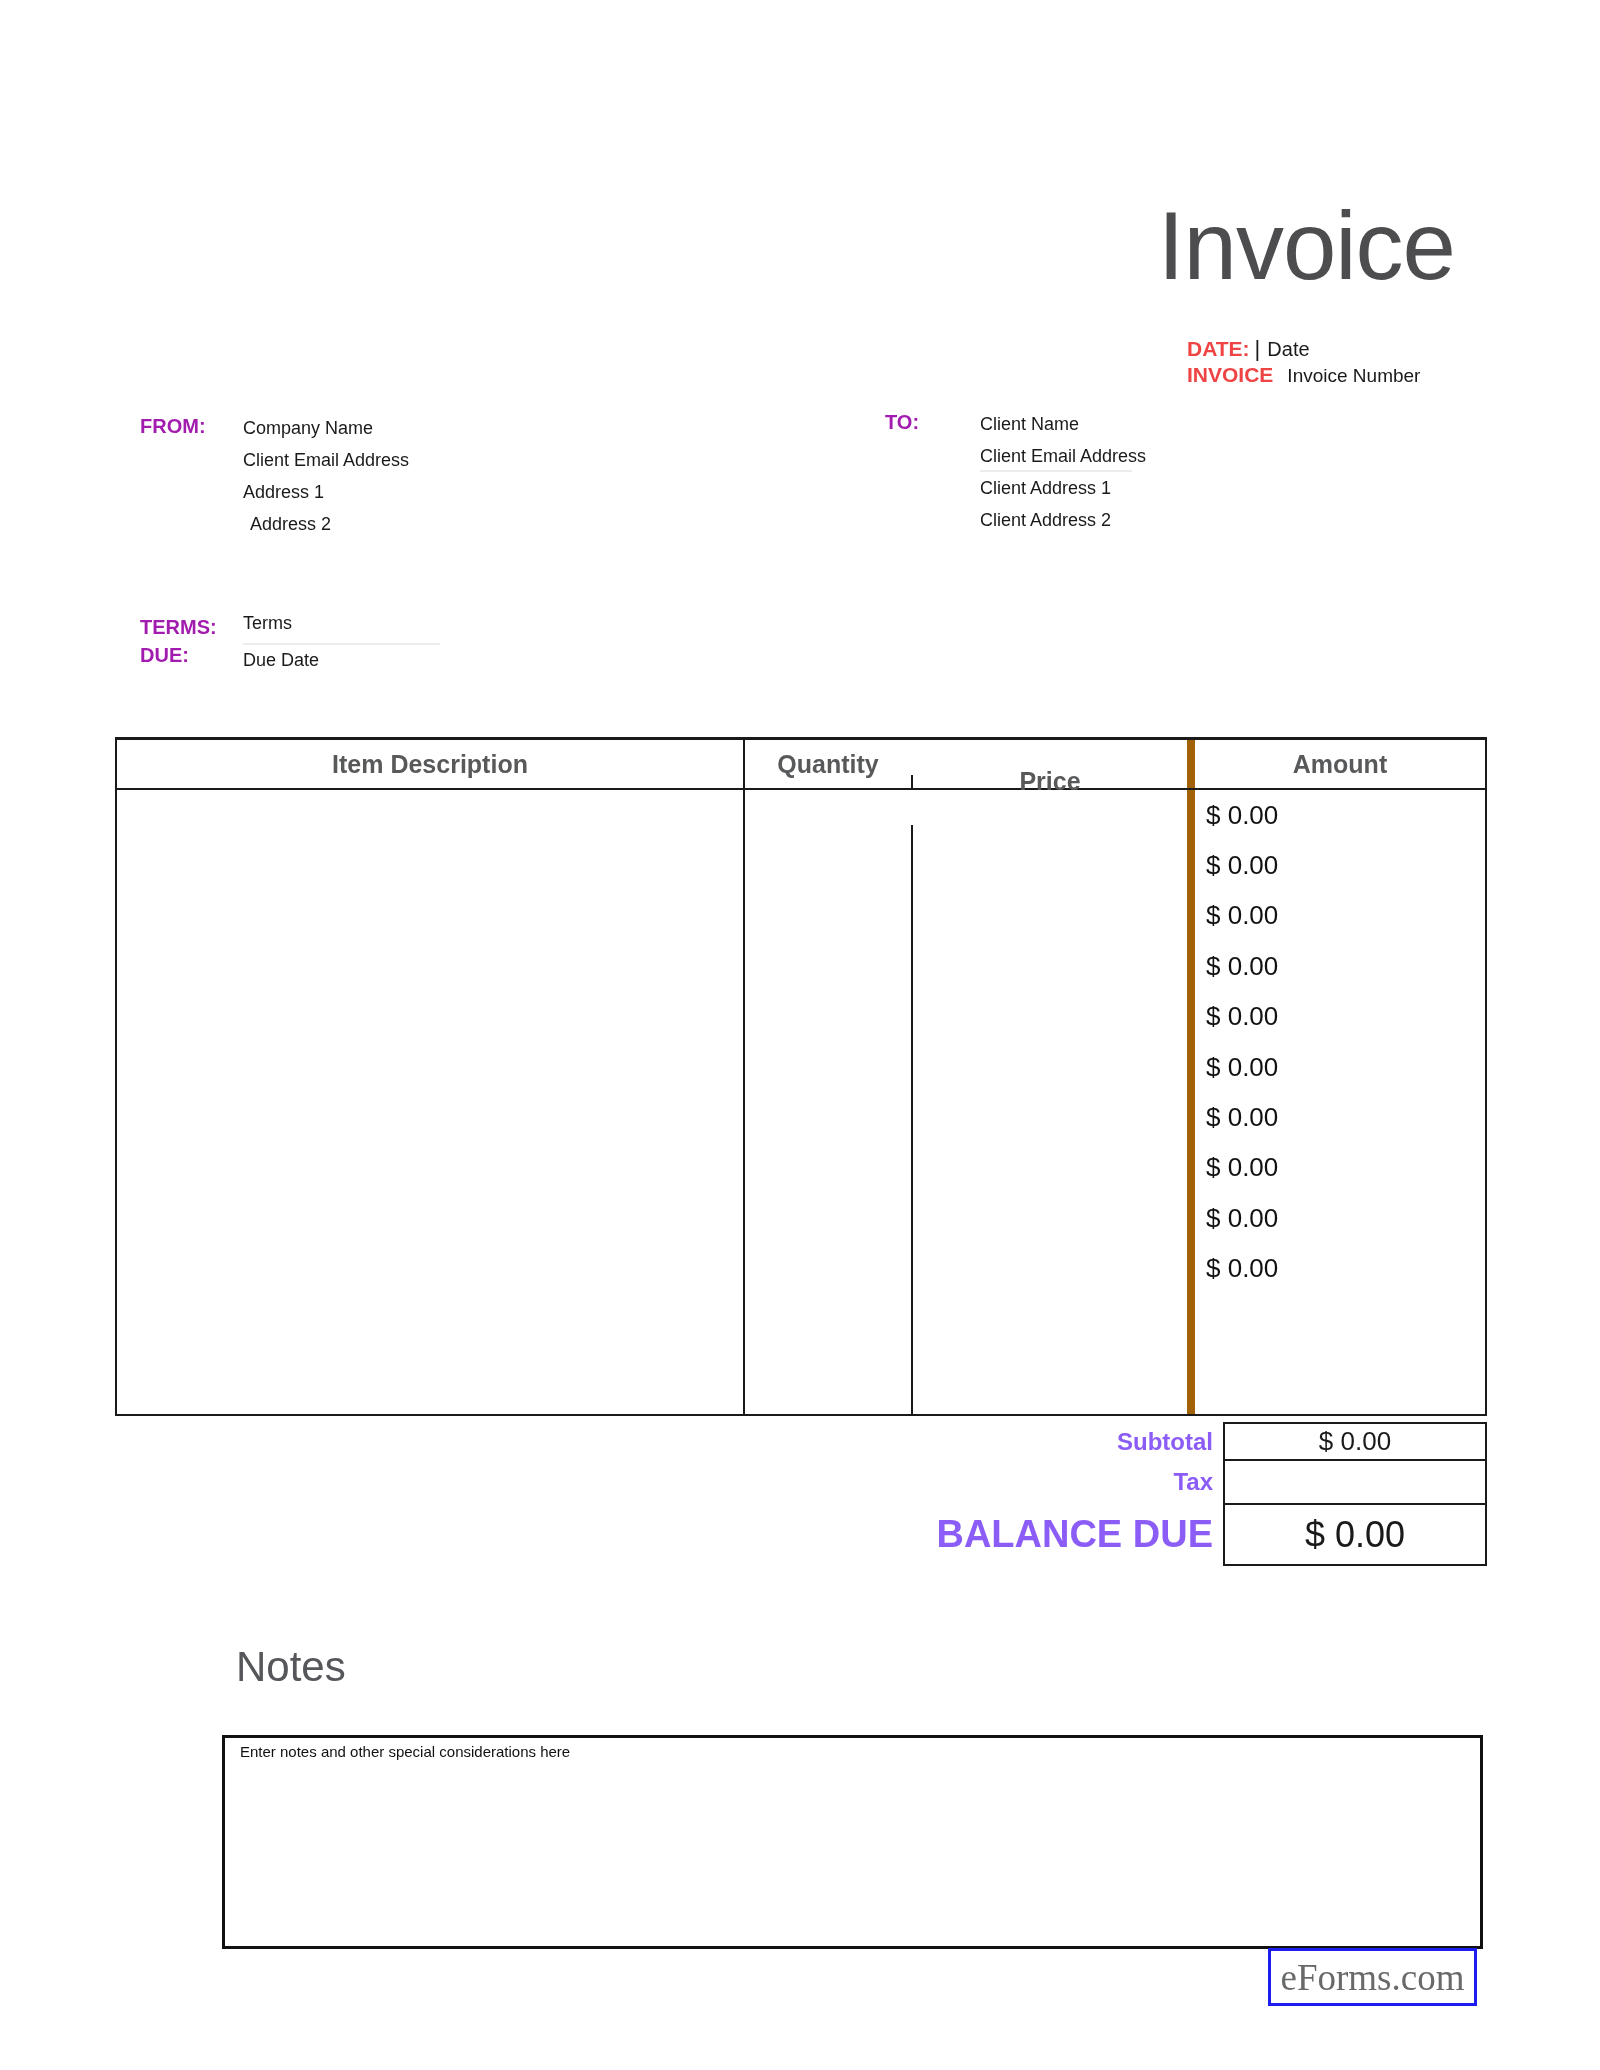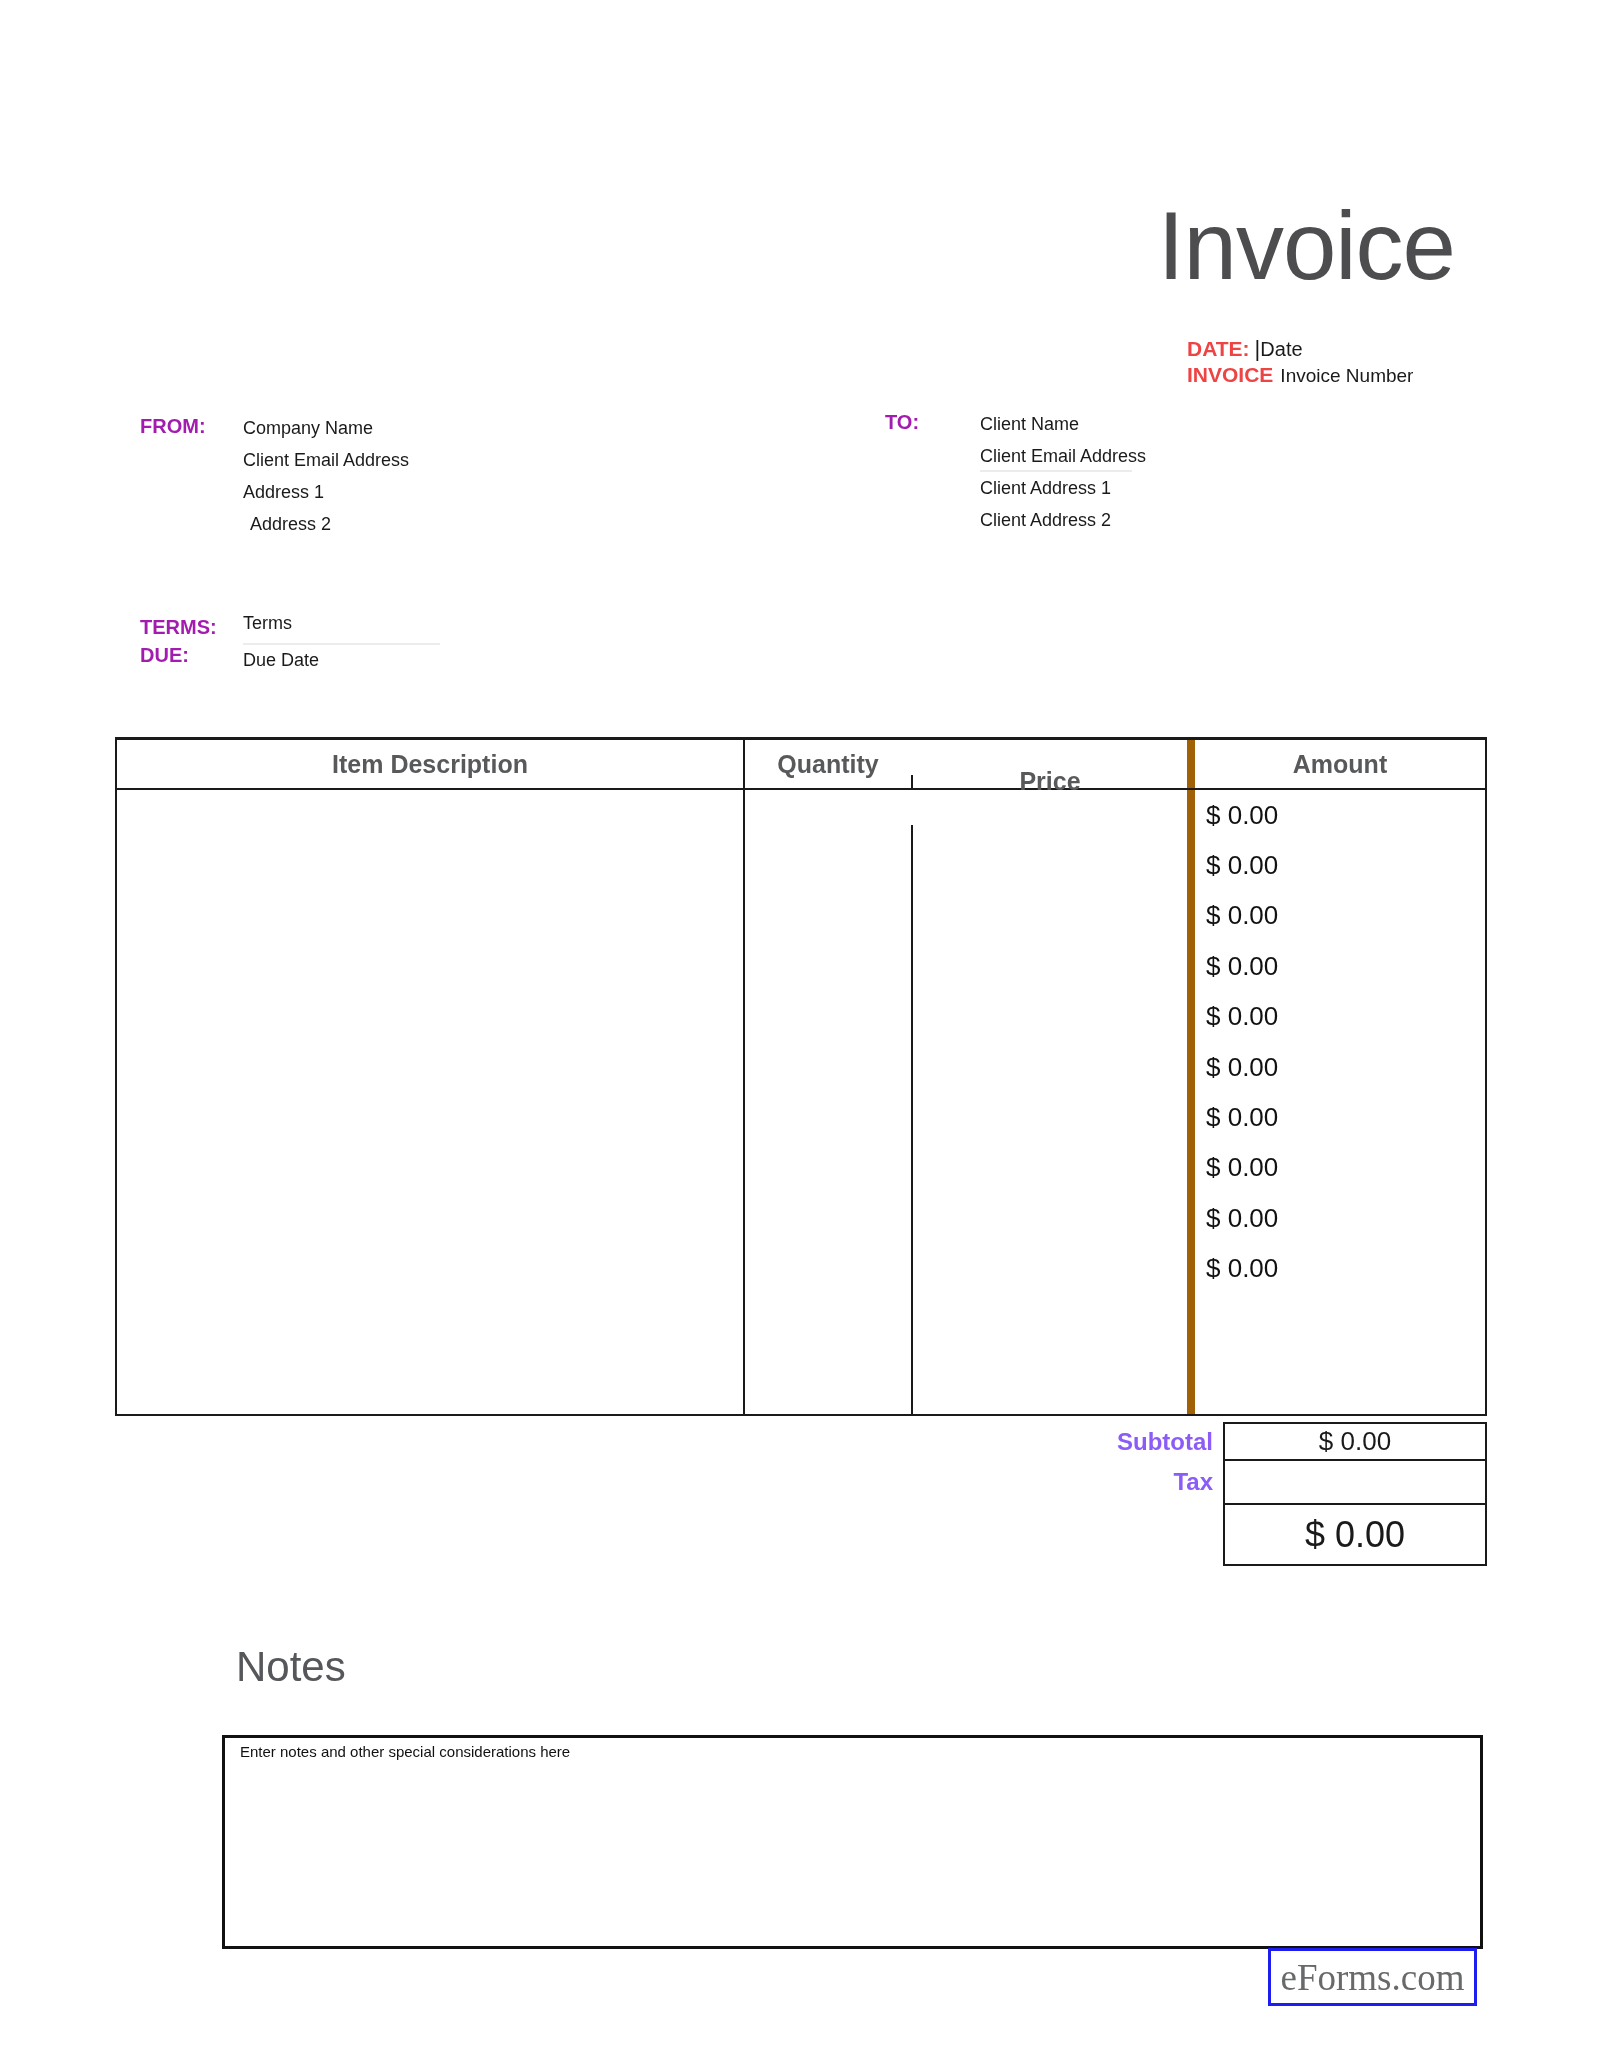--- a/index.html
+++ b/index.html
@@ -9,21 +9,21 @@
   }
   .abs{position:absolute;}
 
   
   .doc-title{
     top:198px;right:145px;font-size:96px;line-height:1;font-weight:400;
     color:#4d4d4f;letter-spacing:-1px;
   }
   .meta-line{left:1187px;white-space:nowrap;font-size:20px;}
   .meta-label{font-weight:bold;color:#ef4444;font-size:21px;}
-  .meta-value{color:#1a1a1a;font-size:20px;margin-left:7px;}
+  .meta-value{color:#1a1a1a;font-size:20px;margin-left:7px;padding-left:7px;}
   .cursor{color:#1a1a1a;font-size:22px;margin-left:5px;margin-right:-3px;}
 
   
   .blk-label{font-weight:bold;color:#a21caf;font-size:20px;white-space:nowrap;}
   .blk-lines{font-size:18px;color:#1a1a1a;line-height:32px;white-space:nowrap;}
   .indent{padding-left:7px;}
   .ghost-line{background:#ececec;height:2px;}
 
   
   .invoice-table{
@@ -122,20 +122,21 @@
       </div>
     </div>
   </div>
 
   <div class="abs total-label" style="top:1422px;height:39px;font-size:24px;">Subtotal</div>
   <div class="abs total-box" style="top:1422px;height:39px;font-size:26px;">$ 0.00</div>
 
   <div class="abs total-label" style="top:1459px;height:46px;font-size:24px;">Tax</div>
   <div class="abs total-box" style="top:1459px;height:46px;font-size:26px;"></div>
 
+  <div class="abs total-label" style="top:1503px;height:63px;font-size:38px;">BALANCE DUE</div>
   <div class="abs total-box" style="top:1503px;height:63px;font-size:36px;">$ 0.00</div>
 
   <div class="abs notes-heading">Notes</div>
   <div class="abs notes-box">
     <div class="notes-text">Enter notes and other special considerations here</div>
   </div>
 
   <div class="abs brand-box">eForms.com</div>
 
 </div>

